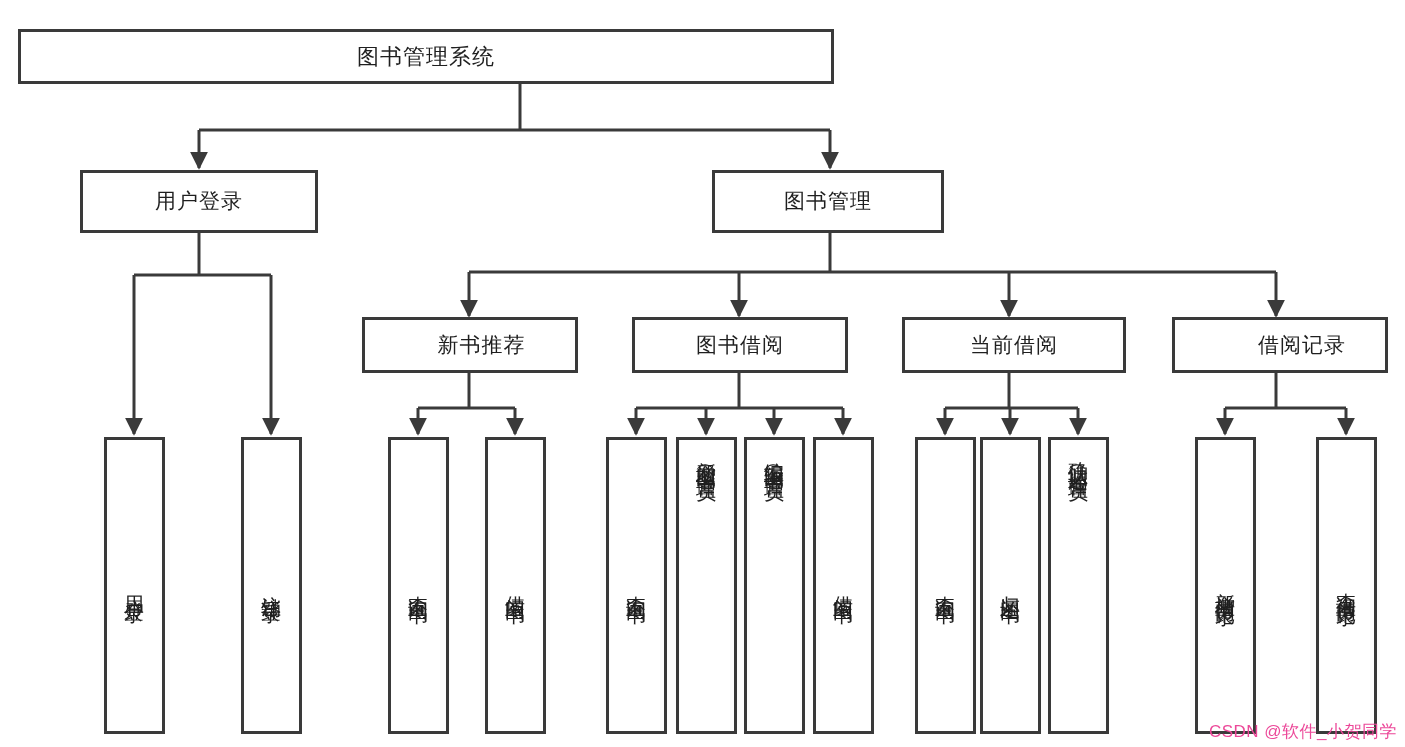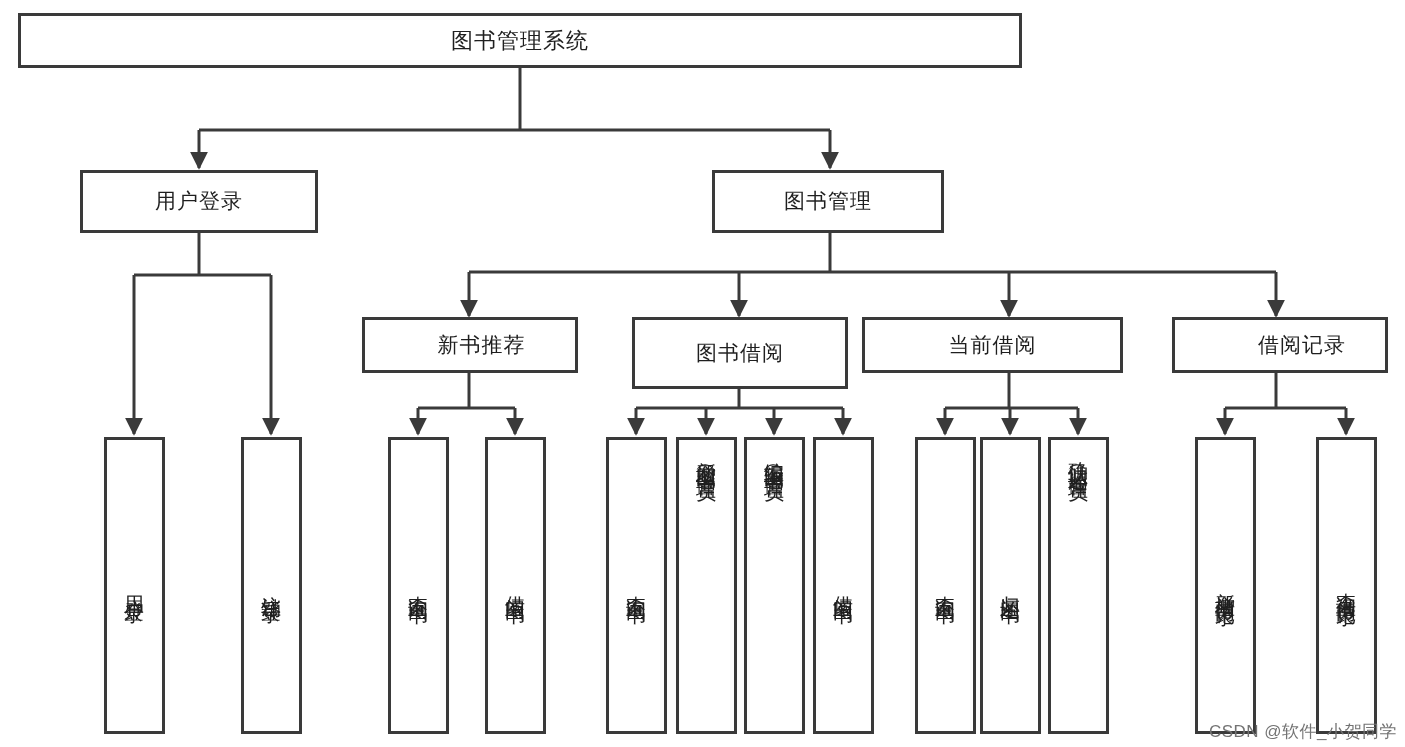--- a/index.html
+++ b/index.html
@@ -70,21 +70,21 @@
   }
   .leaf-inner.centered {
     align-items: center;
     padding-top: 0;
   }
   #watermark {
     position: absolute;
     right: 8px;
     bottom: 4px;
     font-size: 17px;
-    color: #737373;
+    color: #ec4899;
     letter-spacing: 0.5px;
     user-select: none;
     white-space: nowrap;
   }
 </style>
 </head>
 <body>
 
 <div id="canvas">
 
@@ -131,38 +131,38 @@
       <path d="M 1010 408 L 1010 434" marker-end="url(#arrow)"></path>
       <path d="M 1078 408 L 1078 434" marker-end="url(#arrow)"></path>
 
       <path d="M 1276 373 L 1276 408"></path>
       <path d="M 1225 408 L 1346 408"></path>
       <path d="M 1225 408 L 1225 434" marker-end="url(#arrow)"></path>
       <path d="M 1346 408 L 1346 434" marker-end="url(#arrow)"></path>
     </g>
   </svg>
 
-  <div class="node lvl0" style="left:18px; top:13px; width:1004px; height:55px;">
+  <div class="node lvl0" style="left:18px; top:29px; width:816px; height:55px;">
     <span class="node-label">图书管理系统</span>
   </div>
 
   <div class="node lvl1" style="left:80px; top:170px; width:238px; height:63px;">
     <span class="node-label">用户登录</span>
   </div>
   <div class="node lvl1" style="left:712px; top:170px; width:232px; height:63px;">
     <span class="node-label">图书管理</span>
   </div>
 
   <div class="node lvl2" style="left:362px; top:317px; width:216px; height:56px;padding-left:23px;">
     <span class="node-label">新书推荐</span>
   </div>
-  <div class="node lvl2" style="left:632px; top:317px; width:216px; height:72px;">
+  <div class="node lvl2" style="left:632px; top:317px; width:216px; height:56px;">
     <span class="node-label">图书借阅</span>
   </div>
-  <div class="node lvl2" style="left:862px; top:317px; width:261px; height:56px;">
+  <div class="node lvl2" style="left:902px; top:317px; width:224px; height:56px;">
     <span class="node-label">当前借阅</span>
   </div>
   <div class="node lvl2" style="left:1172px; top:317px; width:216px; height:56px;padding-left:44px;">
     <span class="node-label">借阅记录</span>
   </div>
 
   <div class="node leaf" style="left:104px; top:437px; width:61px; height:297px;">
     <div class="leaf-inner centered">
       <span class="node-label">用户登录</span>
     </div>

